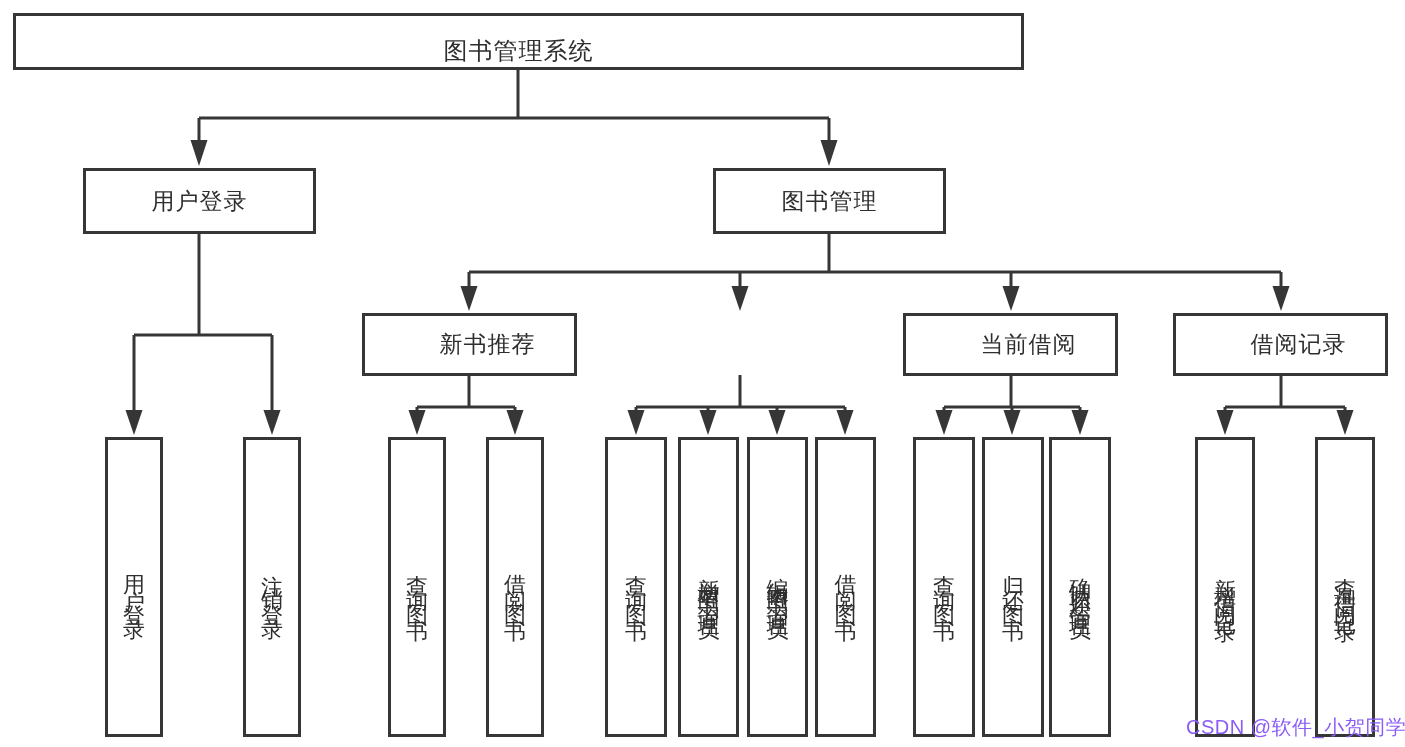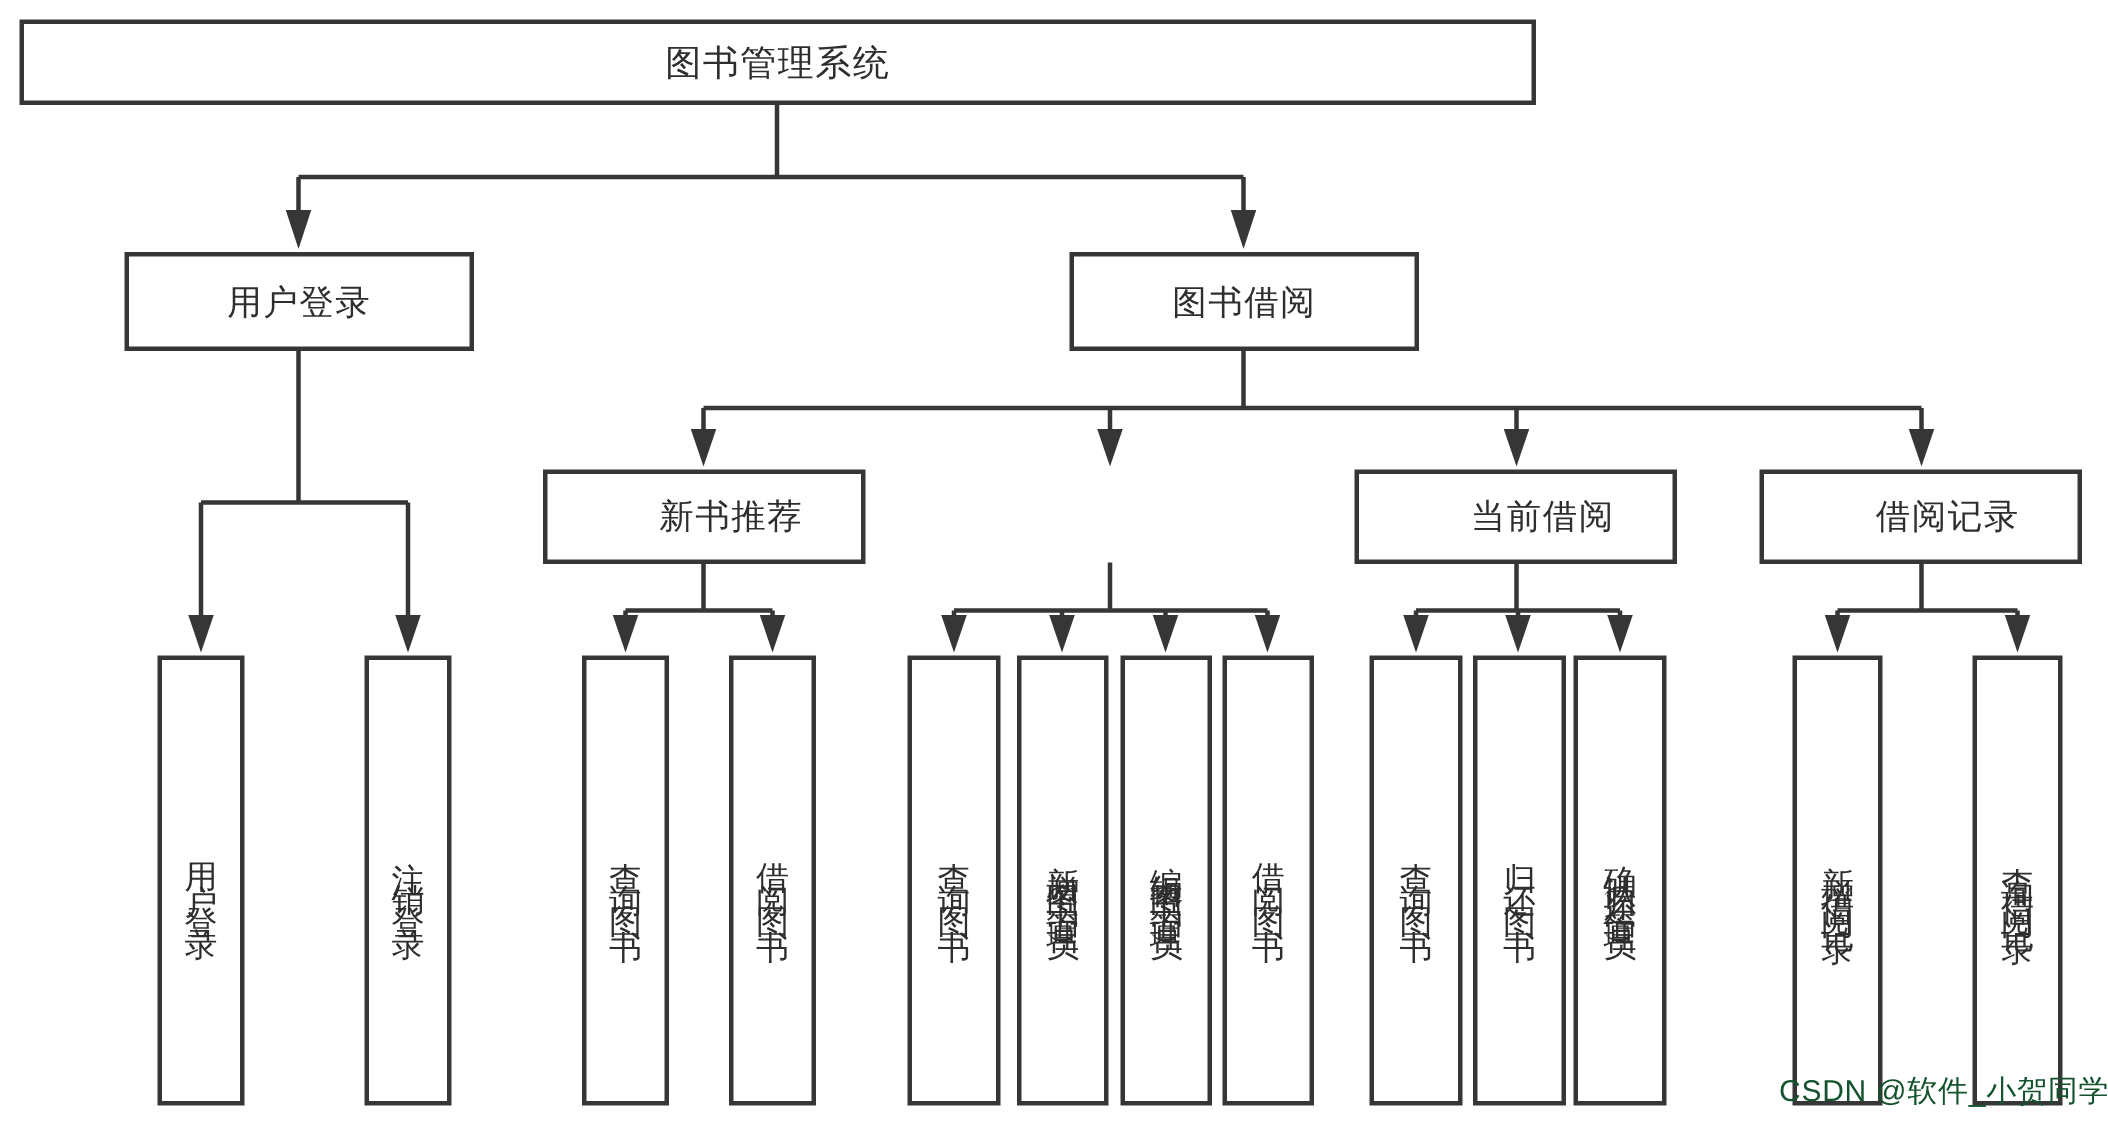--- a/index.html
+++ b/index.html
@@ -16,39 +16,39 @@
     position: absolute;
     box-sizing: border-box;
     background: #ffffff;
     border: 3px solid #363636;
     color: #2e2e2e;
     display: flex;
     align-items: center;
     justify-content: center;
   }
   .node { font-size: 23px; letter-spacing: 1px; }
-  .root { left:13px; top:13px; width:1011px; height:57px; font-size:24px; }
+  .root { left:13px; top:13px; width:1011px; height:57px; font-size:24px;align-items:flex-end; }
   .lvl2 { top:168px; height:66px; width:233px; }
   .lvl3 { top:313px; height:63px; width:215px;padding-left:36px; }
   .leaf { top:437px; height:300px; font-size:22px; }
   .leaf span {
     writing-mode: vertical-rl;
     text-orientation: mixed;
     line-height: 1;
     white-space: nowrap;
   }
   .sp4  { letter-spacing: 15px; }
   .sp6  { letter-spacing: 9px; }
   .sp10 { letter-spacing: 6px; }
   .watermark {
     position: absolute;
     left: 1186px;
     top: 714px;
     font-size: 20px;
-    color: #14532d;
+    color: #8b5cf6;
     letter-spacing: 0.5px;
     z-index: 5;
     white-space: nowrap;
   }
 </style>
 </head>
 <body>
 
 <div class="canvas">
 
@@ -86,21 +86,21 @@
   </svg>
 
   <div class="node root">
     <span>图书管理系统</span>
   </div>
 
   <div class="node lvl2" style="left:83px">
     <span>用户登录</span>
   </div>
   <div class="node lvl2" style="left:713px">
-    <span>图书借阅</span>
+    <span>图书管理</span>
   </div>
 
   <div class="node lvl3" style="left:362px">
     <span>新书推荐</span>
   </div>
   <div class="node lvl3" style="left:903px">
     <span>当前借阅</span>
   </div>
   <div class="node lvl3" style="left:1173px">
     <span>借阅记录</span>

